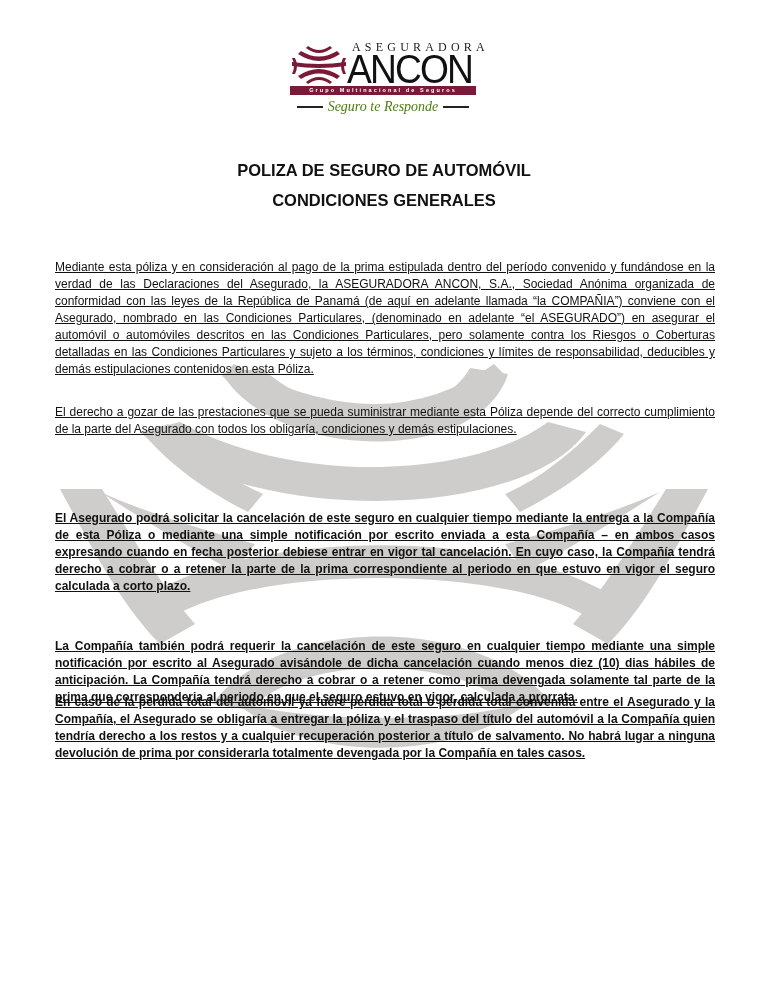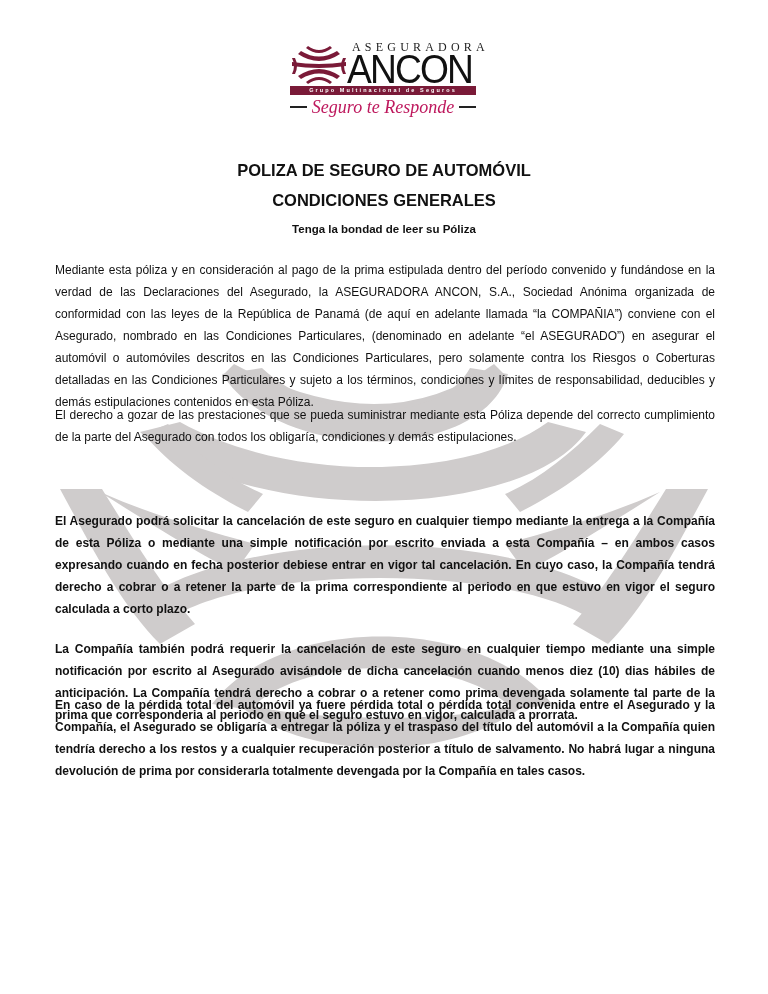--- a/index.html
+++ b/index.html
@@ -87,22 +87,22 @@
       gap: 5px;
     }
     .logo-slogan .dash {
       width: 26px;
       height: 1.5px;
       background: #222;
     }
     .logo-slogan .slogan-text {
       font-family: "Liberation Serif", serif;
       font-style: italic;
-      font-size: 18px;
-      color: #be185d;
+      font-size: 14px;
+      color: #4d7c0f;
       white-space: nowrap;
     }
     .logo-emblem {
       position: absolute;
       left: 2px;
       top: 8px;
       width: 54px;
       height: 38px;
     }
     
@@ -116,23 +116,24 @@
     .title-main { top: 137px; font-size: 16.5px; }
     .title-sub  { top: 167px; font-size: 16.5px; }
     .title-note { top: 199px; font-size: 11.5px; }
 
     
     .para {
       position: absolute;
       left: 55px;
       width: 660px;
       font-size: 12px;
-      line-height: 22px;
+      line-height: 17px;
       text-align: justify;
       z-index: 2;
+      text-decoration: underline;
     }
     .para.bold { font-weight: bold; }
     .para-1 { top: 235px; }
     .para-2 { top: 380px; }
     .section-heading {
       position: absolute;
       left: 0; width: 768px;
       top: 440px;
       text-align: center;
       font-weight: bold;
@@ -196,21 +197,20 @@
     <div class="logo-band">Grupo Multinacional de Seguros</div>
     <div class="logo-slogan">
       <span class="dash"></span>
       <span class="slogan-text">Seguro te Responde</span>
       <span class="dash"></span>
     </div>
   </div>
 
   <div class="title title-sub">CONDICIONES GENERALES</div>
   <div class="title title-main">POLIZA DE SEGURO DE AUTOMÓVIL</div>
-  <div class="title title-note">Tenga la bondad de leer su Póliza</div>
 
   <p class="para para-1" style="margin:0">Mediante esta póliza y en consideración al pago de la prima estipulada dentro del período convenido y fundándose en la verdad de las Declaraciones del Asegurado, la ASEGURADORA ANCON, S.A., Sociedad Anónima organizada de conformidad con las leyes de la República de Panamá (de aquí en adelante llamada “la COMPAÑIA”) conviene con el Asegurado, nombrado en las Condiciones Particulares, (denominado en adelante “el ASEGURADO”) en asegurar el automóvil o automóviles descritos en las Condiciones Particulares, pero solamente contra los Riesgos o Coberturas detalladas en las Condiciones Particulares y sujeto a los términos, condiciones y límites de responsabilidad, deducibles y demás estipulaciones contenidos en esta Póliza.</p>
   <p class="para para-2" style="margin:0">El derecho a gozar de las prestaciones que se pueda suministrar mediante esta Póliza depende del correcto cumplimiento de la parte del Asegurado con todos los obligaría, condiciones y demás estipulaciones.</p>
 
 
   <p class="para bold para-3" style="margin:0">El Asegurado podrá solicitar la cancelación de este seguro en cualquier tiempo mediante la entrega a la Compañía de esta Póliza o mediante una simple notificación por escrito enviada a esta Compañía – en ambos casos expresando cuando en fecha posterior debiese entrar en vigor tal cancelación. En cuyo caso, la Compañía tendrá derecho a cobrar o a retener la parte de la prima correspondiente al periodo en que estuvo en vigor el seguro calculada a corto plazo.</p>
   <p class="para bold para-4" style="margin:0">La Compañía también podrá requerir la cancelación de este seguro en cualquier tiempo mediante una simple notificación por escrito al Asegurado avisándole de dicha cancelación cuando menos diez (10) dias hábiles de anticipación. La Compañía tendrá derecho a cobrar o a retener como prima devengada solamente tal parte de la prima que corresponderia al periodo en que el seguro estuvo en vigor, calculada a prorrata.</p>
   <p class="para bold para-5" style="margin:0">En caso de la pérdida total del automóvil ya fuere pérdida total o pérdida total convenida entre el Asegurado y la Compañía, el Asegurado se obligaría a entregar la póliza y el traspaso del título del automóvil a la Compañía quien tendría derecho a los restos y a cualquier recuperación posterior a título de salvamento. No habrá lugar a ninguna devolución de prima por considerarla totalmente devengada por la Compañía en tales casos.</p>
 
 </div>

